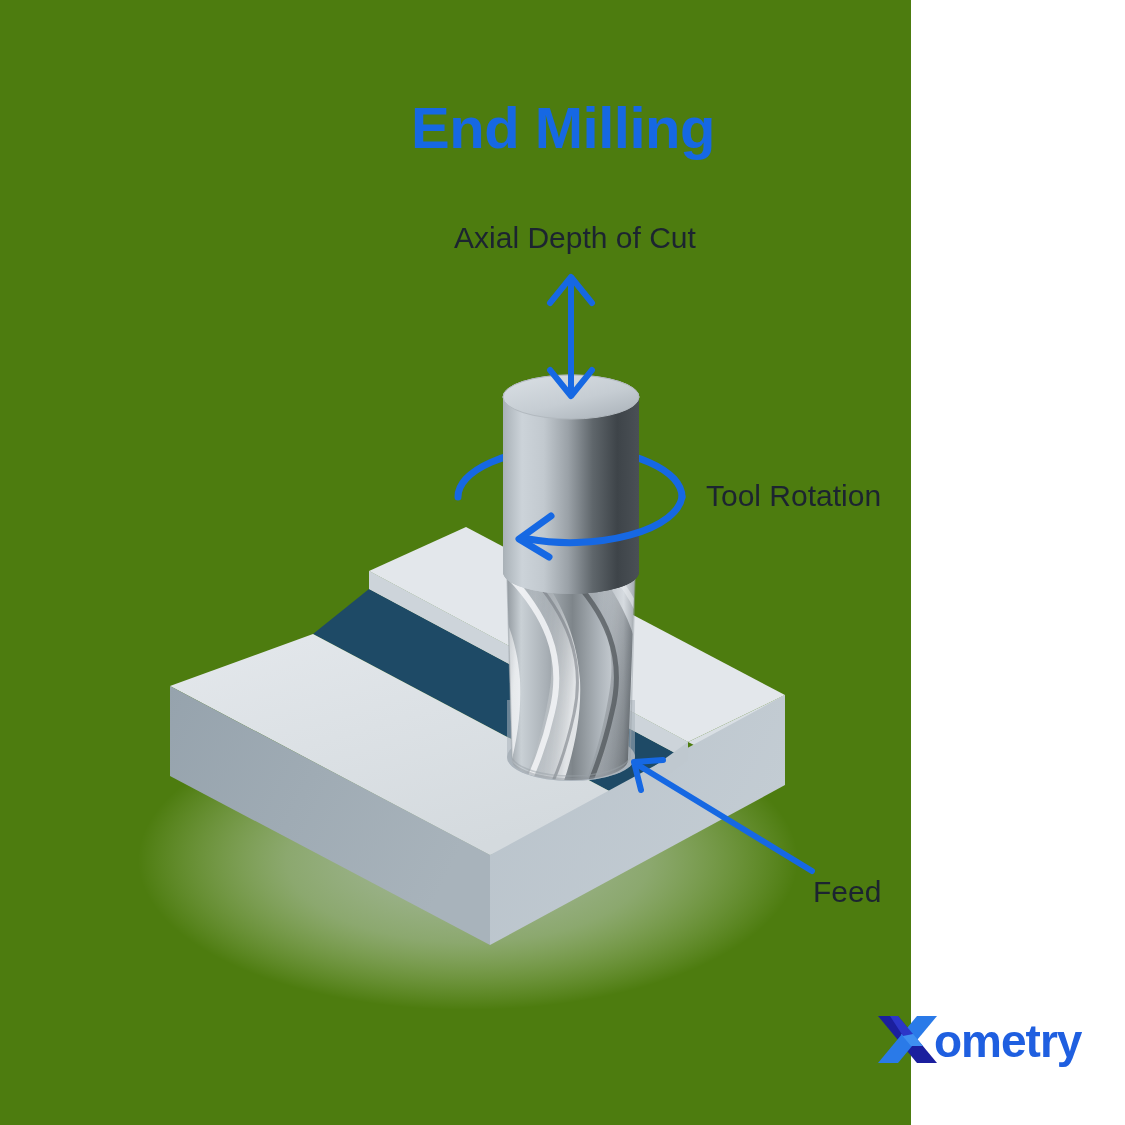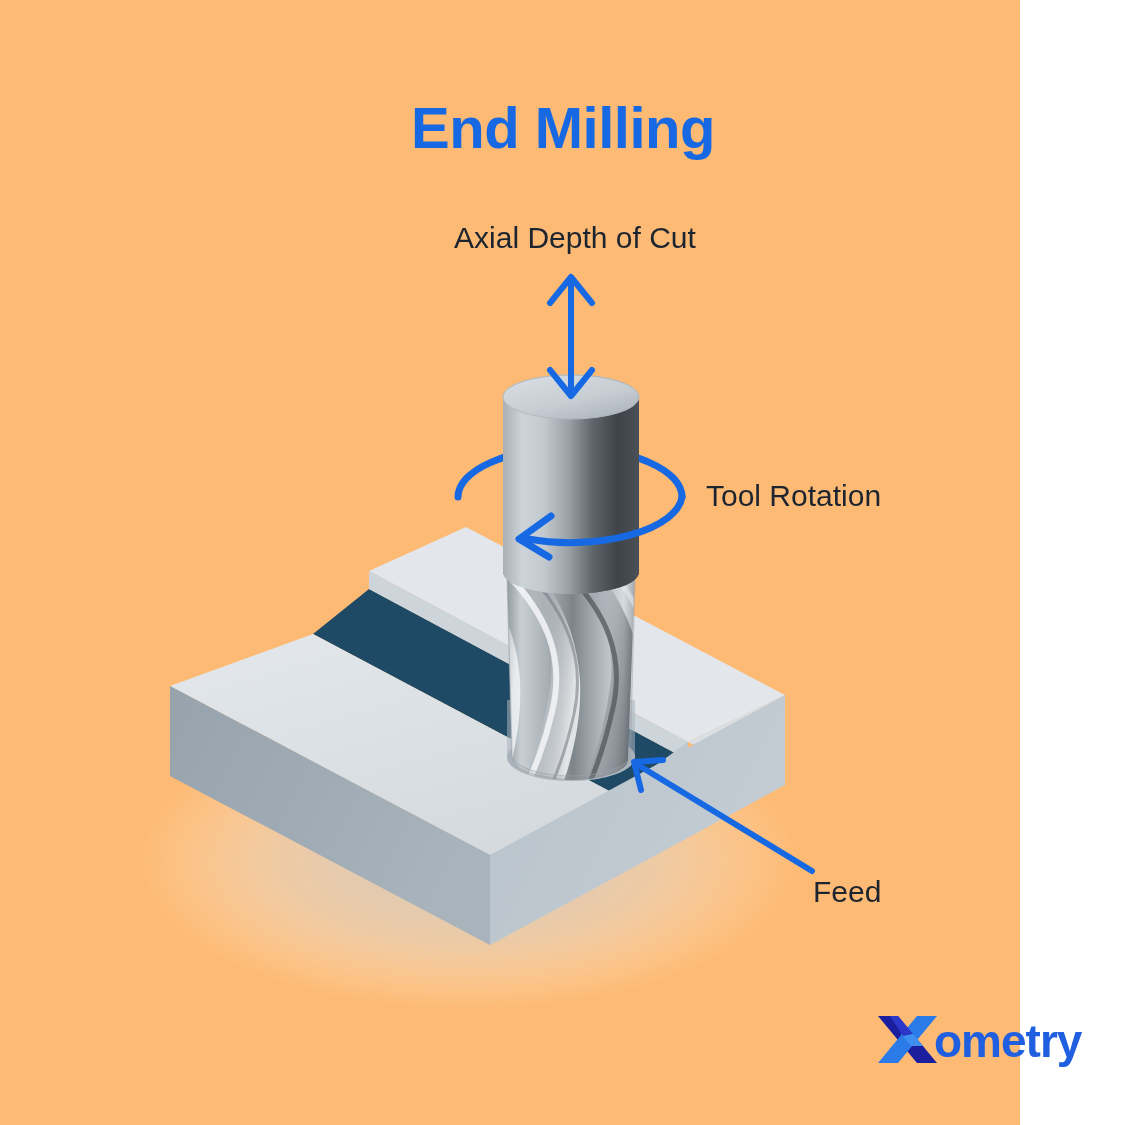--- a/index.html
+++ b/index.html
@@ -8,23 +8,23 @@
     background: #ffffff;
   }
   body {
     width: 1125px;
     height: 1125px;
     font-family: "Liberation Sans", sans-serif;
     overflow: hidden;
   }
   #canvas {
     position: relative;
-    width: 1020px;
+    width: 911px;
     height: 1125px;
-    background: #fdba74;
+    background: #4d7c0f;
   }
   #scene {
     position: absolute;
     left: 0;
     top: 0;
     width: 1125px;
     height: 1125px;
   }
   .title-text {
     font-weight: bold;

